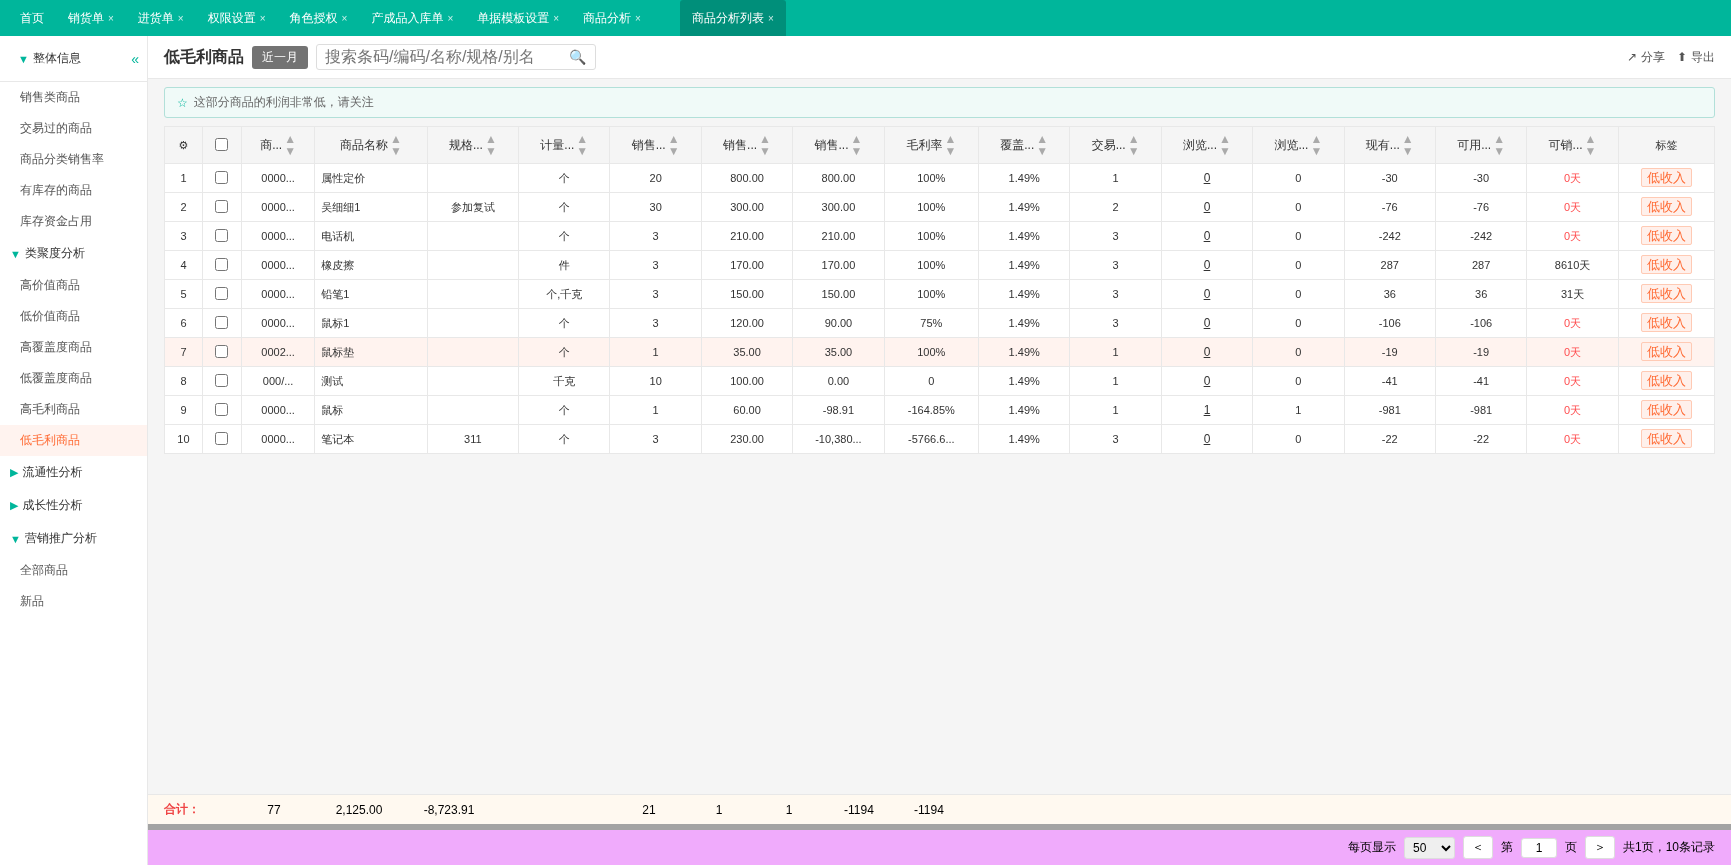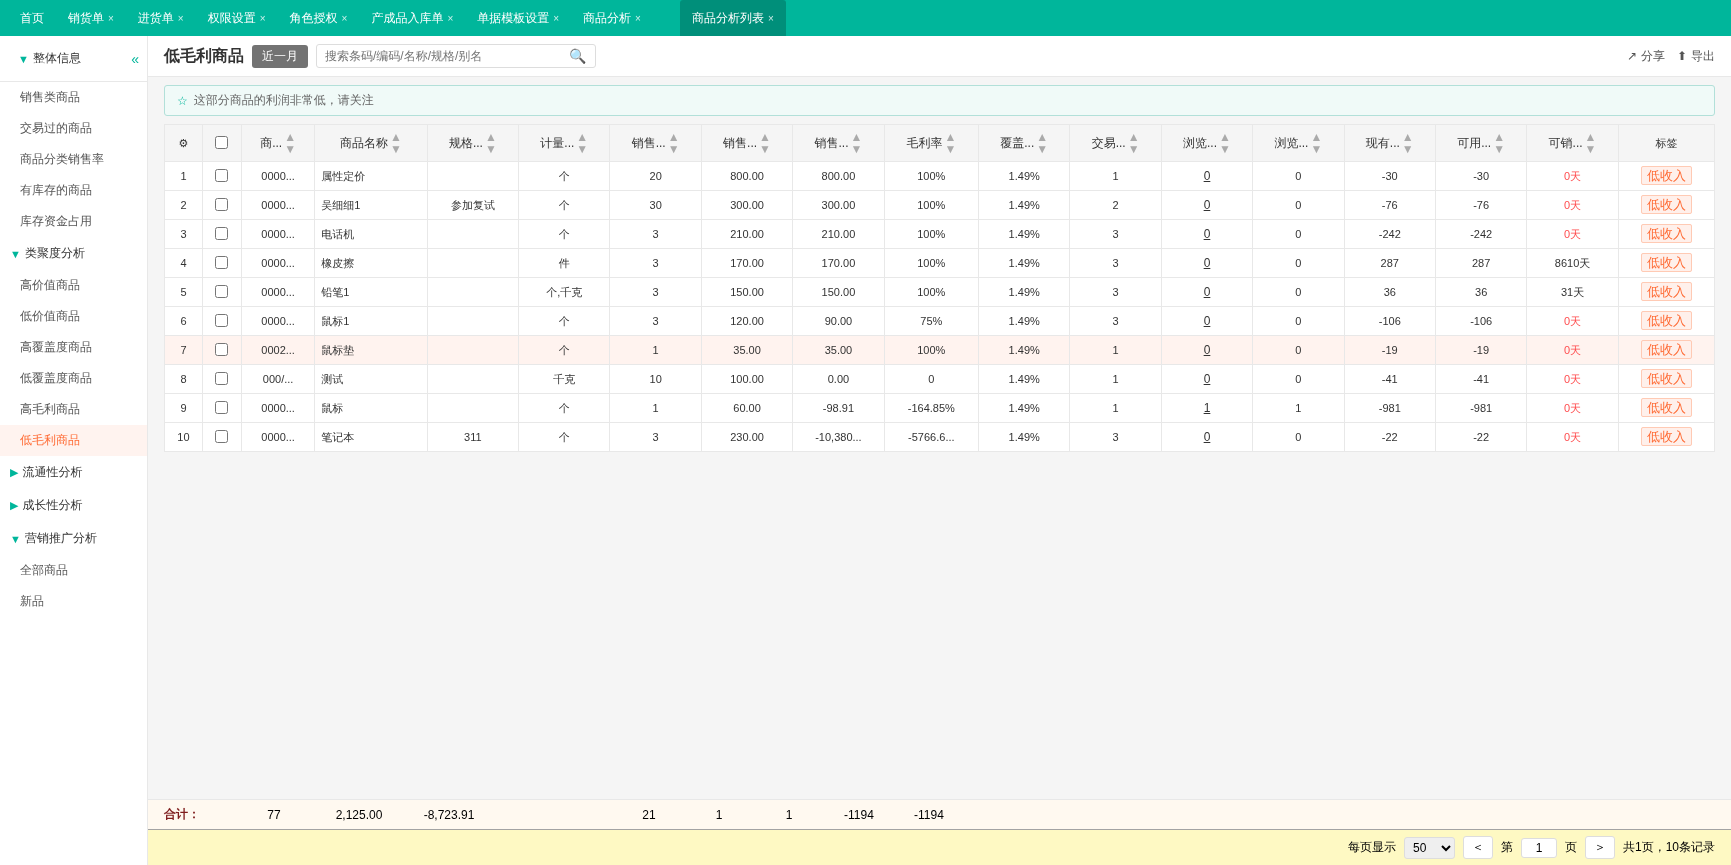--- a/index.html
+++ b/index.html
@@ -103,21 +103,21 @@
       border: 1px solid #ddd;
       border-radius: 3px;
       padding: 3px 8px;
       gap: 4px;
       flex: 1;
       max-width: 280px;
     }
     .search-box input {
       border: none;
       outline: none;
-      font-size: 12px;
+      font-size: 16px;
       color: #999;
       width: 100%;
     }
     .header-actions {
       margin-left: auto;
       display: flex;
       align-items: center;
       gap: 12px;
     }
     .action-btn {
@@ -193,30 +193,30 @@
 
     
     .footer-total {
       background: #fff9f0;
       display: flex;
       align-items: center;
       padding: 6px 16px;
       border-top: 1px solid #e8e8e8;
       gap: 0;
     }
-    .footer-total-label { font-weight: bold; color: #7f1d1d; min-width: 60px; }
+    .footer-total-label { font-weight: bold; color: #ef4444; min-width: 60px; }
 
     
     .pagination-bar {
       display: flex;
       align-items: center;
       justify-content: flex-end;
       padding: 6px 16px;
-      background: #fef9c3;
-      border-top: 1px solid #a3a3a3;
+      background: #f0abfc;
+      border-top: 6px solid #a3a3a3;
       gap: 8px;
     }
     .pagination-bar select {
       border: 1px solid #ddd;
       border-radius: 3px;
       padding: 2px 4px;
       font-size: 12px;
     }
     .page-nav-btn {
       border: 1px solid #ddd;

